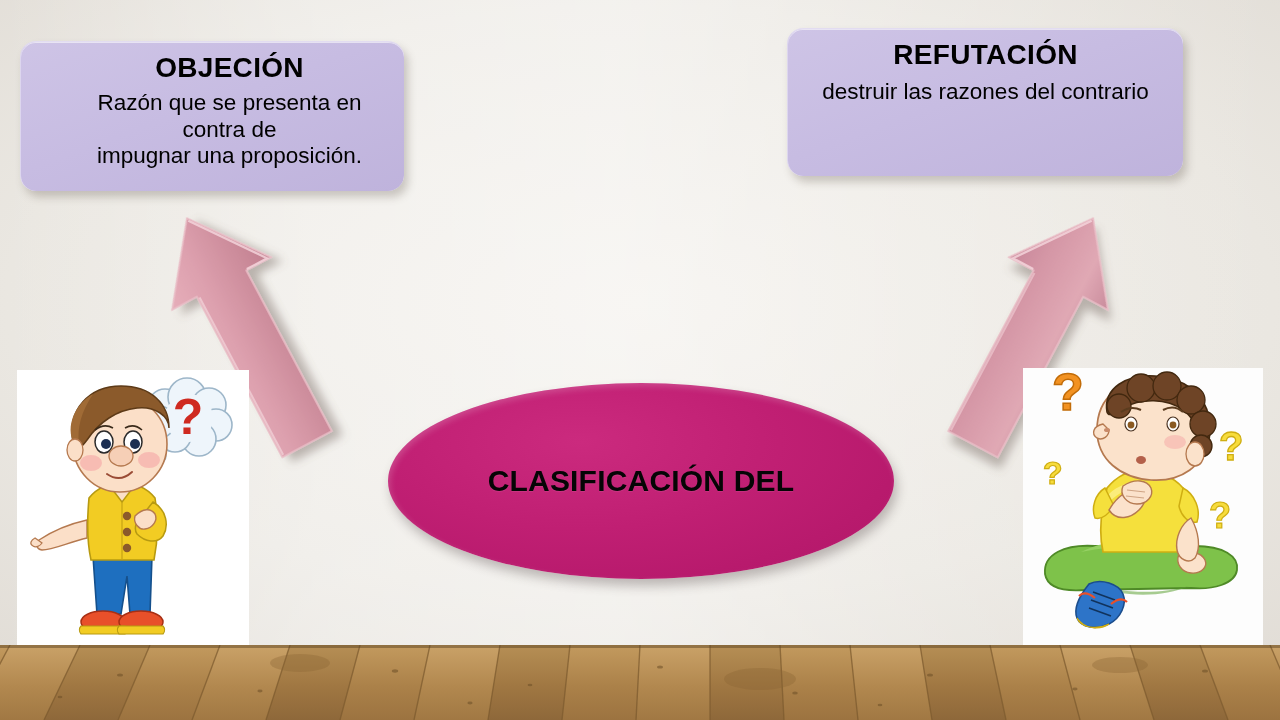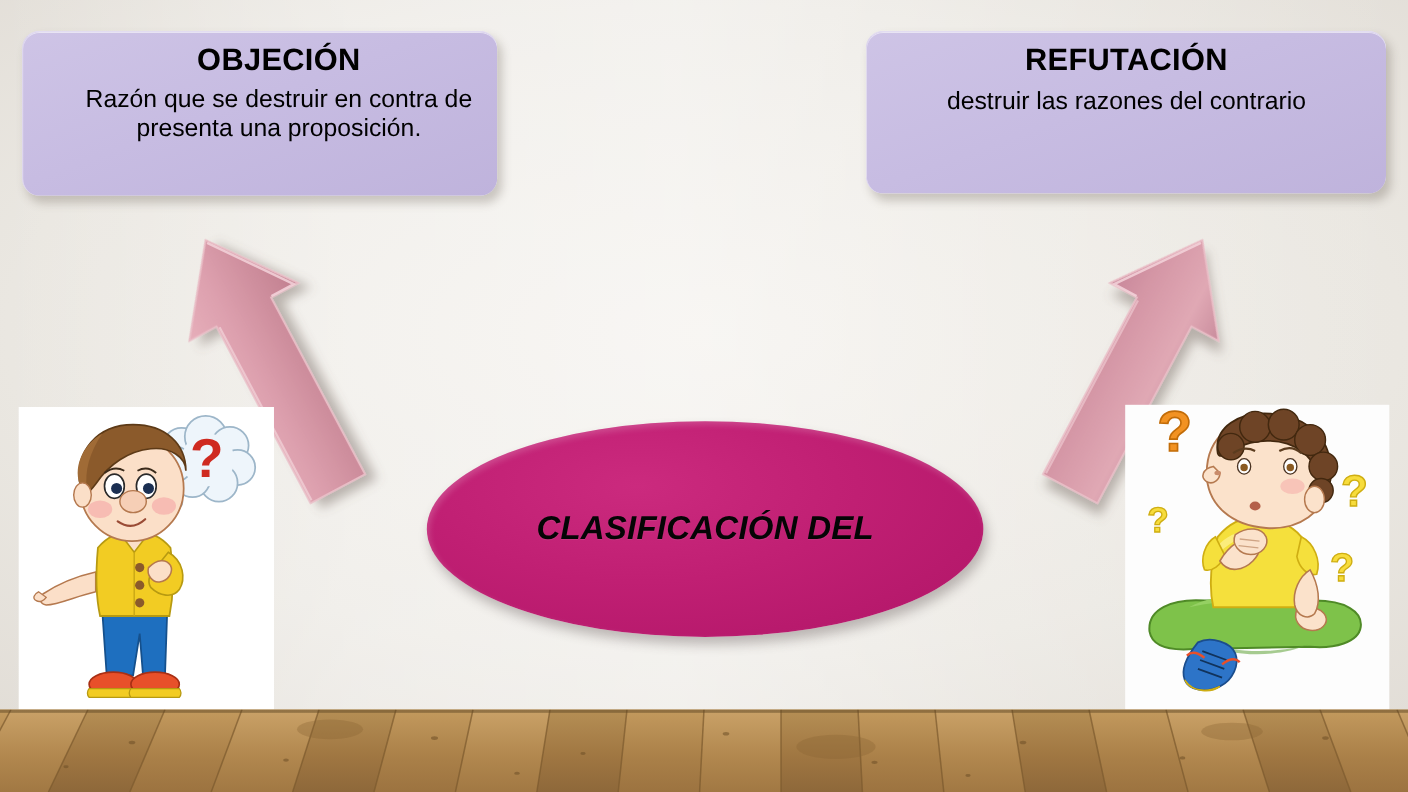--- a/index.html
+++ b/index.html
@@ -53,22 +53,22 @@
     line-height: 1.15;
     margin: 2px 0 6px 0;
   }
   .def-body {
     font-size: 22.5px;
     line-height: 1.17;
     font-weight: normal;
   }
   .def-body span { display: block; }
 
-  #box-objecion { left: 20px;  top: 28px;  width: 432px; height: 150px; padding-left: 44px; }
-  #box-refutacion { left: 787px; top: 28px; width: 473px; height: 148px; }
+  #box-objecion { left: 20px;  top: 41px;  width: 384px; height: 150px; padding-left: 44px; }
+  #box-refutacion { left: 787px; top: 28px; width: 396px; height: 148px; }
   #box-refutacion .def-body span { line-height: 1.32; }
 
   
   .arrow-wrap {
     position: absolute;
     width: 120px;
     height: 260px;
   }
   .arrow-svg { display: block; width: 100%; height: 100%; overflow: visible; }
 
@@ -83,21 +83,20 @@
     width: 506px;
     height: 196px;
     border-radius: 50%;
     background: radial-gradient(ellipse at 38% 30%, #cb2a7e 0%, #c01f73 45%, #b01567 100%);
     box-shadow:
       3px 7px 11px rgba(70,60,60,0.32),
       inset 2px 3px 6px rgba(255,255,255,0.18);
     display: flex;
     align-items: center;
     justify-content: center;
-    font-style: italic;
   }
   #center-label {
     font-size: 30px;
     font-weight: bold;
     color: #050505;
     text-align: center;
     line-height: 1.12;
     letter-spacing: 0.2px;
     text-shadow: 0 1px 0 rgba(255,255,255,0.08);
   }
@@ -128,22 +127,22 @@
 </head>
 <body>
 
 <div id="slide">
 
   <div id="wall-sheen"></div>
 
   <div class="def-box" id="box-objecion">
     <div class="def-title">OBJECIÓN</div>
     <div class="def-body">
-      <span>Razón que se destruir en contra de</span>
-      <span>presenta una proposición.</span>
+      <span>Razón que se presenta en contra de</span>
+      <span>impugnar una proposición.</span>
     </div>
   </div>
 
   <div class="def-box" id="box-refutacion">
     <div class="def-title">REFUTACIÓN</div>
     <div class="def-body">
       <span>destruir las razones del contrario</span>
     </div>
   </div>
 

